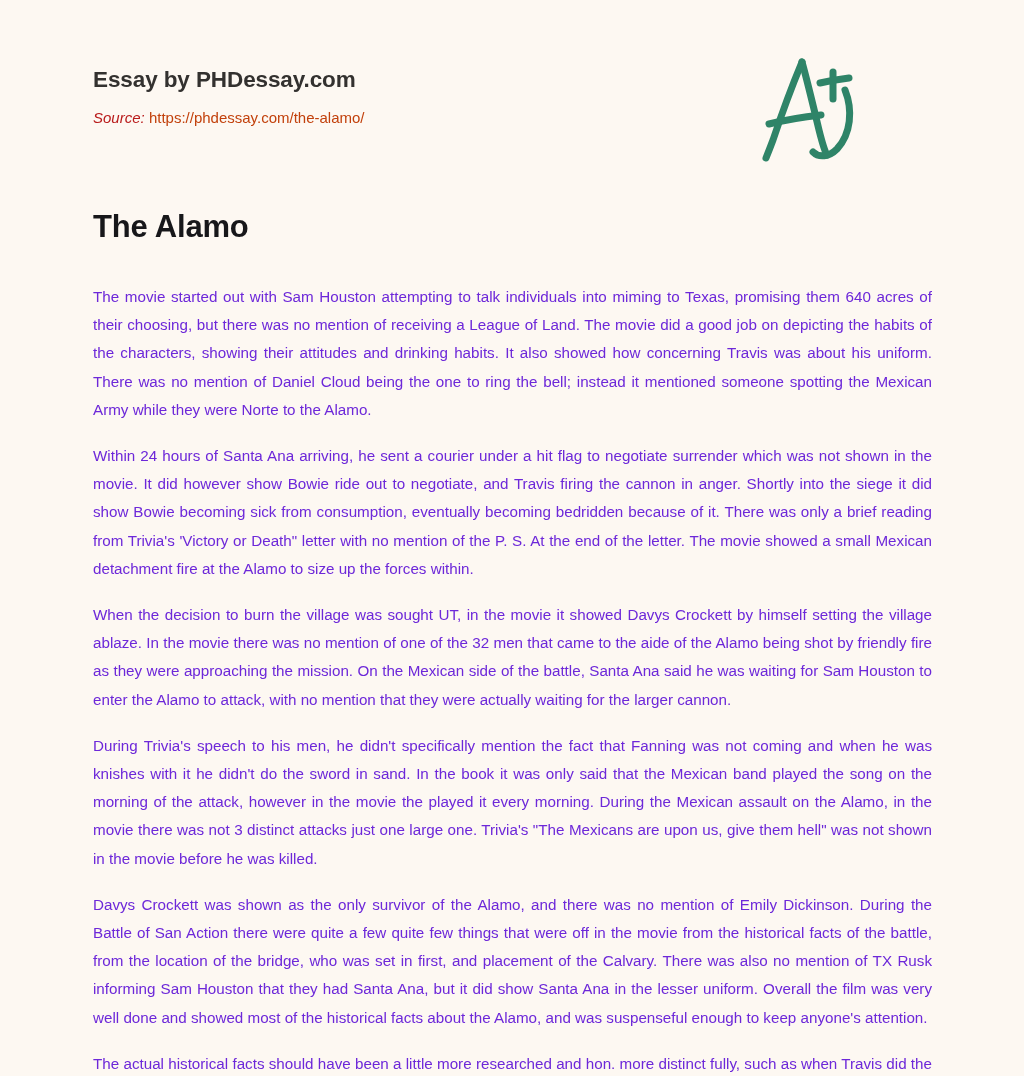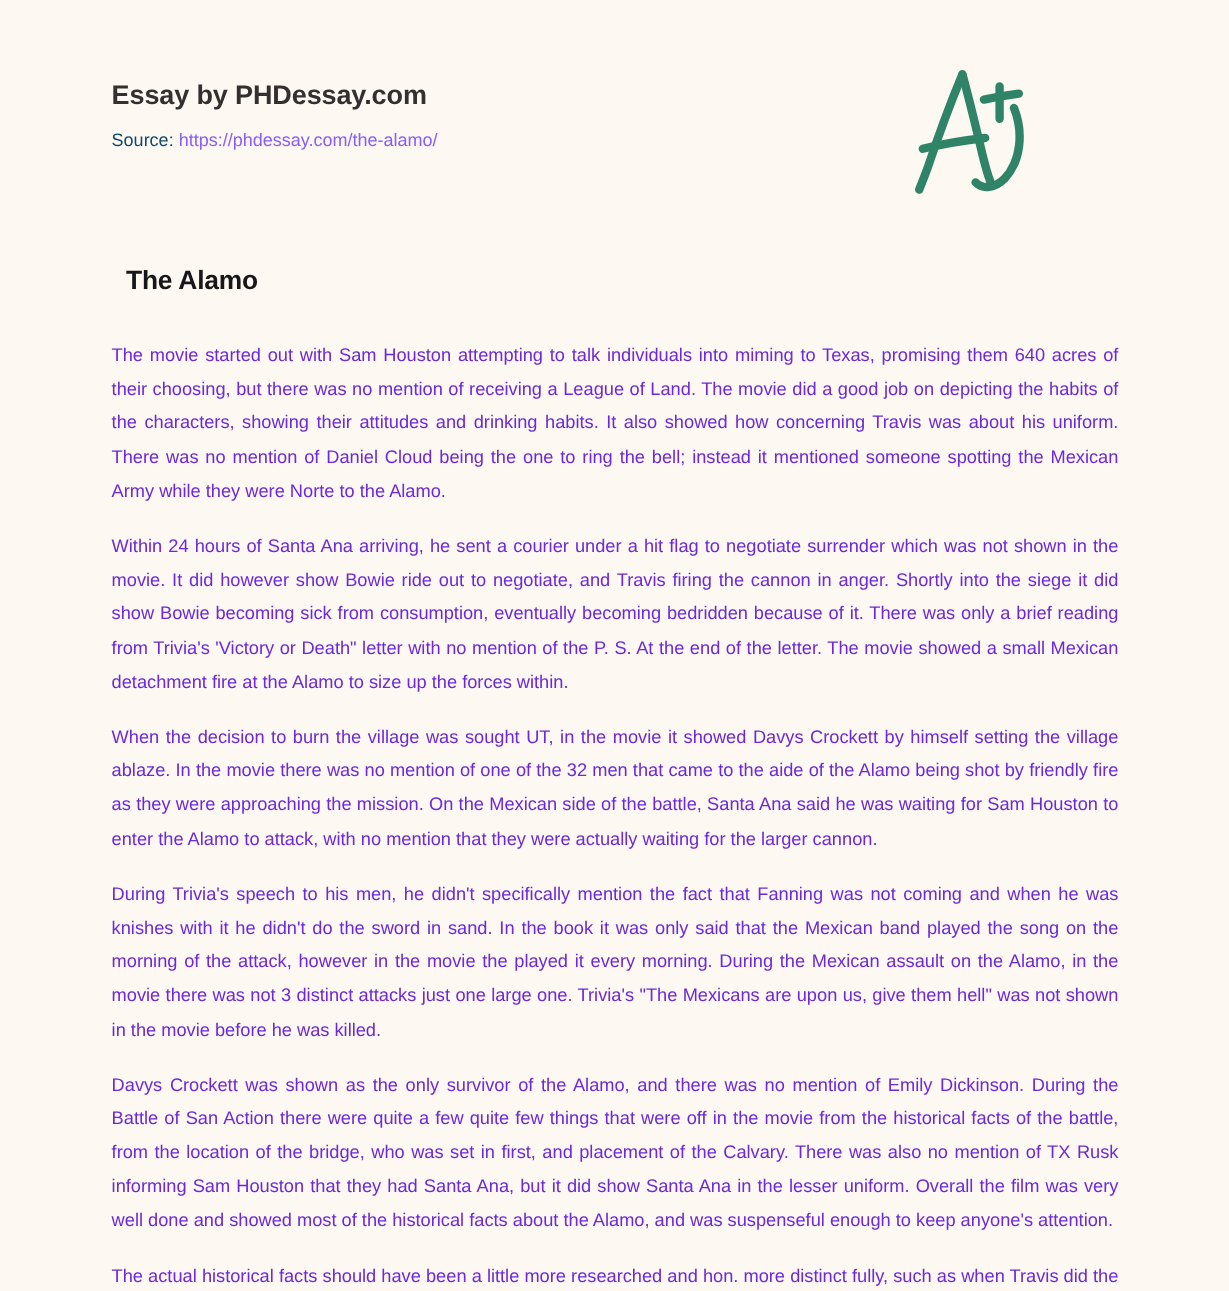--- a/index.html
+++ b/index.html
@@ -40,44 +40,45 @@
     margin: 0;
   }
   .source-line {
     margin: 15px 0 0 0;
     font-size: 15px;
     line-height: 1.3;
     color: #8d8b88;
     white-space: nowrap;
   }
   .source-label {
-    color: #0c4a6e;
+    color: #b91c1c;
+    font-style: italic;
   }
   .source-url {
-    color: #8b5cf6;
+    color: #c2410c;
     text-decoration: none;
   }
 
   
   .logo {
     position: absolute;
     right: 78px;
     top: 54px;
     width: 104px;
     height: 112px;
   }
   .logo svg { display: block; width: 100%; height: 100%; }
 
   
   .doc-title {
     position: absolute;
     left: 93px;
     top: 208px;
-    margin: 12px;
-    font-size: 22px;
+    margin: 0;
+    font-size: 31px;
     font-weight: bold;
     color: #17171a;
     letter-spacing: -0.2px;
     line-height: 1.25;
   }
 
   
   .article {
     position: absolute;
     left: 93px;

